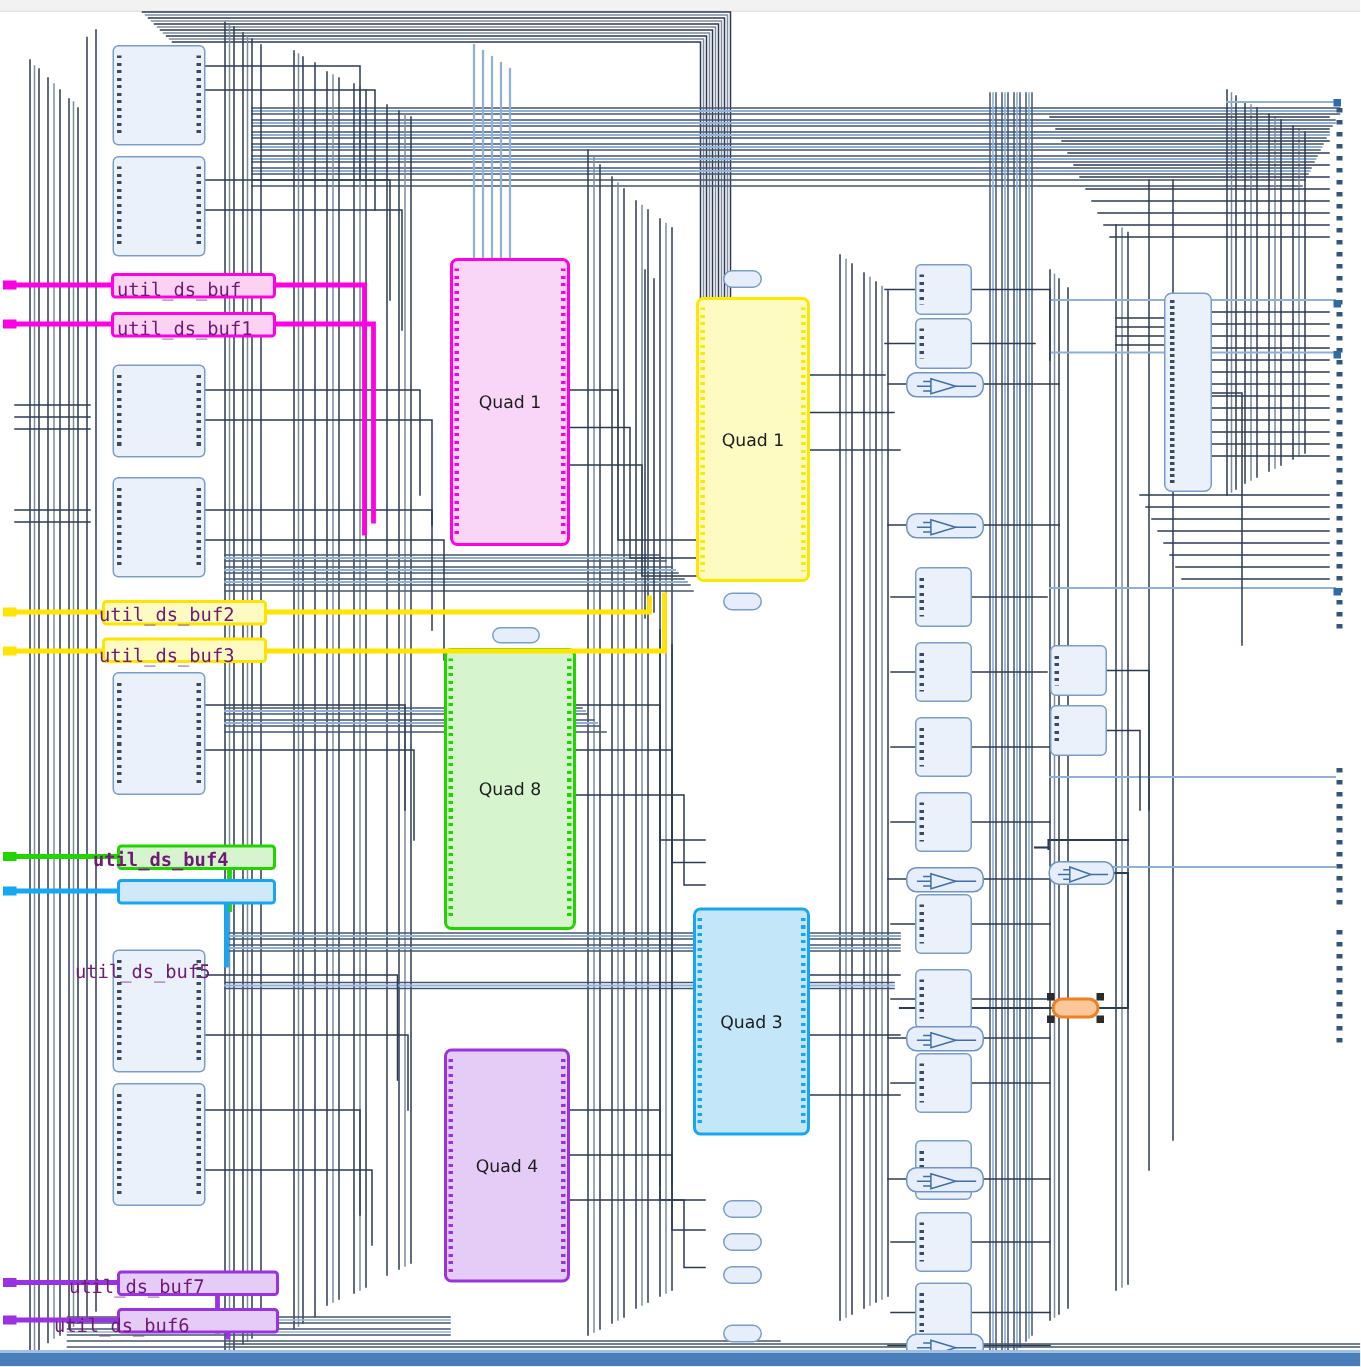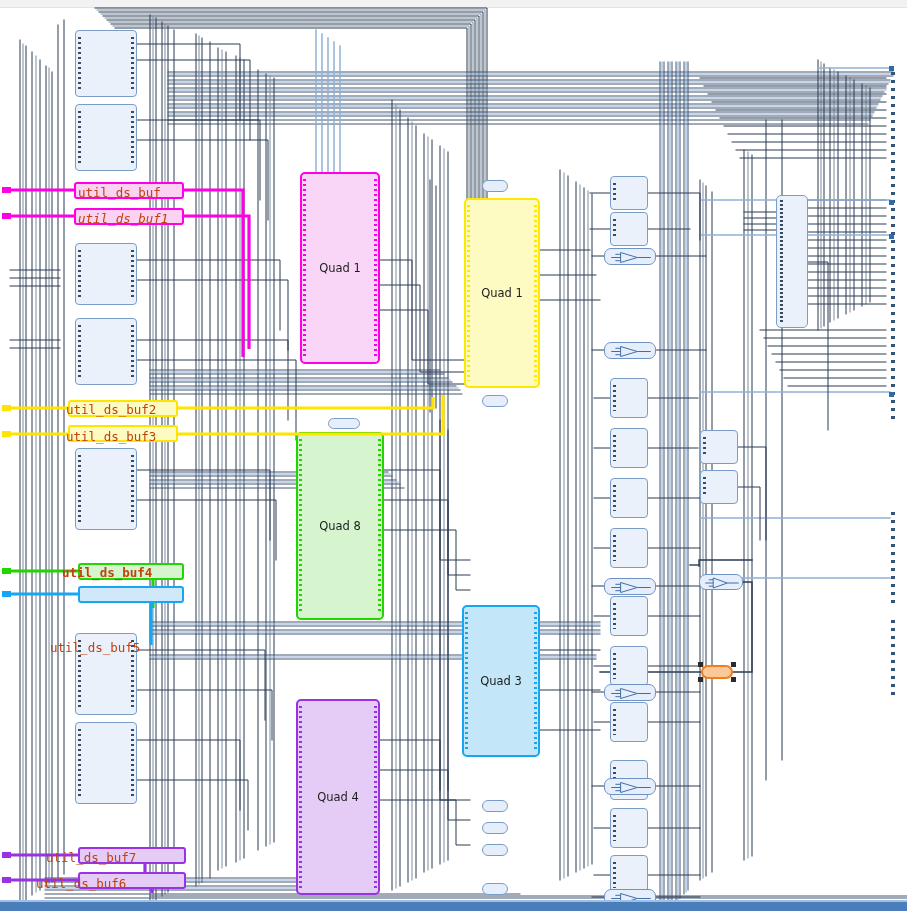--- a/index.html
+++ b/index.html
@@ -23,21 +23,21 @@
 
   
   .quad{position:absolute;box-sizing:border-box;border-width:2px;border-style:solid;border-radius:5px;
         display:flex;align-items:center;justify-content:center;}
   .quad .qlabel{font-size:11.5px;color:#1d1d1d;font-family:"DejaVu Sans",sans-serif;}
   .quad .qp-l,.quad .qp-r{position:absolute;top:5px;bottom:5px;width:3px;}
   .quad .qp-l{left:1px;} .quad .qp-r{right:1px;}
 
   
   .buflbl{position:absolute;height:17px;box-sizing:border-box;border-width:2px;border-style:solid;border-radius:3px;}
-  .buftxt{position:absolute;font-family:"DejaVu Sans Mono",monospace;font-size:12.5px;color:#c2410c;white-space:nowrap;}
+  .buftxt{position:absolute;font-family:"DejaVu Sans Mono",monospace;font-size:12.5px;color:#701a75;white-space:nowrap;}
 
   
   .gate{position:absolute;background:#e7eefb;border:1px solid #6f93c4;border-radius:7px;box-sizing:border-box;}
   .gate svg{position:absolute;left:0;top:0;}
 
   
   .pill{position:absolute;background:#e7eefb;border:1px solid #7a9dc8;border-radius:8px;box-sizing:border-box;}
 
   
   .sel-pill{position:absolute;background:#fbc89a;border:2px solid #ef7f20;border-radius:8px;box-sizing:border-box;}
@@ -588,21 +588,21 @@
       <div class="quad" style="left: 296px; top: 432px; width: 88px; height: 188px; background: rgb(214, 245, 207); border-color: rgb(34, 212, 0);">
         <div class="qp-l" style="background-image: repeating-linear-gradient(rgb(34, 212, 0) 0px, rgb(34, 212, 0) 2px, transparent 2px, transparent 5px);"></div>
         <div class="qp-r" style="background-image: repeating-linear-gradient(rgb(34, 212, 0) 0px, rgb(34, 212, 0) 2px, transparent 2px, transparent 5px);"></div>
         <span class="qlabel">Quad 8</span>
       </div>
       <div class="quad" style="left: 462px; top: 605px; width: 78px; height: 152px; background: rgb(195, 230, 249); border-color: rgb(23, 166, 242);">
         <div class="qp-l" style="background-image: repeating-linear-gradient(rgb(23, 166, 242) 0px, rgb(23, 166, 242) 2px, transparent 2px, transparent 5px);"></div>
         <div class="qp-r" style="background-image: repeating-linear-gradient(rgb(23, 166, 242) 0px, rgb(23, 166, 242) 2px, transparent 2px, transparent 5px);"></div>
         <span class="qlabel">Quad 3</span>
       </div>
-      <div class="quad" style="left: 296px; top: 699px; width: 84px; height: 196px; background: rgb(229, 204, 247); border-color: rgb(153, 50, 224);">
+      <div class="quad" style="left: 296px; top: 699px; width: 84px; height: 156px; background: rgb(229, 204, 247); border-color: rgb(153, 50, 224);">
         <div class="qp-l" style="background-image: repeating-linear-gradient(rgb(153, 50, 224) 0px, rgb(153, 50, 224) 2px, transparent 2px, transparent 5px);"></div>
         <div class="qp-r" style="background-image: repeating-linear-gradient(rgb(153, 50, 224) 0px, rgb(153, 50, 224) 2px, transparent 2px, transparent 5px);"></div>
         <span class="qlabel">Quad 4</span>
       </div>
     </div>
 
   <svg id="buf-wires" width="907" height="911" style="position:absolute;left:0;top:0;">
       <path d="M4 190 H243 V357" stroke="#ff00e6" stroke-width="3.2" fill="none"></path>
       <rect x="2" y="187" width="9" height="6" fill="#ff00e6"></rect>
       <path d="M4 216 H249 V349" stroke="#ff00e6" stroke-width="3.2" fill="none"></path>
@@ -617,21 +617,21 @@
       <rect x="2" y="591" width="9" height="6" fill="#17a6f2"></rect>
       <path d="M4 855 H145 V889" stroke="#9932e0" stroke-width="3.2" fill="none"></path>
       <rect x="2" y="852" width="9" height="6" fill="#9932e0"></rect>
       <path d="M4 880 H152 V893" stroke="#9932e0" stroke-width="3.2" fill="none"></path>
       <rect x="2" y="877" width="9" height="6" fill="#9932e0"></rect>
     </svg>
   <div id="buffers">
       <div class="buflbl" style="left: 74px; top: 182px; width: 110px; background: rgb(251, 210, 242); border-color: rgb(255, 0, 230);"></div>
       <div class="buftxt" style="left: 78px; top: 185px;">util_ds_buf</div>
       <div class="buflbl" style="left: 74px; top: 208px; width: 110px; background: rgb(251, 210, 242); border-color: rgb(255, 0, 230);"></div>
-      <div class="buftxt" style="left: 78px; top: 211px; font-style: italic;">util_ds_buf1</div>
+      <div class="buftxt" style="left: 78px; top: 211px;">util_ds_buf1</div>
       <div class="buflbl" style="left: 68px; top: 400px; width: 110px; background: rgb(253, 250, 194); border-color: rgb(255, 228, 0);"></div>
       <div class="buftxt" style="left: 66px; top: 402px;">util_ds_buf2</div>
       <div class="buflbl" style="left: 68px; top: 425px; width: 110px; background: rgb(253, 250, 194); border-color: rgb(255, 228, 0);"></div>
       <div class="buftxt" style="left: 66px; top: 429px;">util_ds_buf3</div>
       <div class="buflbl" style="left: 78px; top: 563px; width: 106px; background: rgb(214, 245, 207); border-color: rgb(34, 212, 0);"></div>
       <div class="buftxt" style="left: 62px; top: 565px; font-weight: bold;">util_ds_buf4</div>
       <div class="buflbl" style="left: 78px; top: 586px; width: 106px; background: rgb(207, 233, 251); border-color: rgb(23, 166, 242);"></div>
       <div class="buftxt" style="left: 50px; top: 640px;">util_ds_buf5</div>
       <div class="buflbl" style="left: 78px; top: 847px; width: 108px; background: rgb(229, 204, 247); border-color: rgb(153, 50, 224);"></div>
       <div class="buftxt" style="left: 46px; top: 850px;">util_ds_buf7</div>

